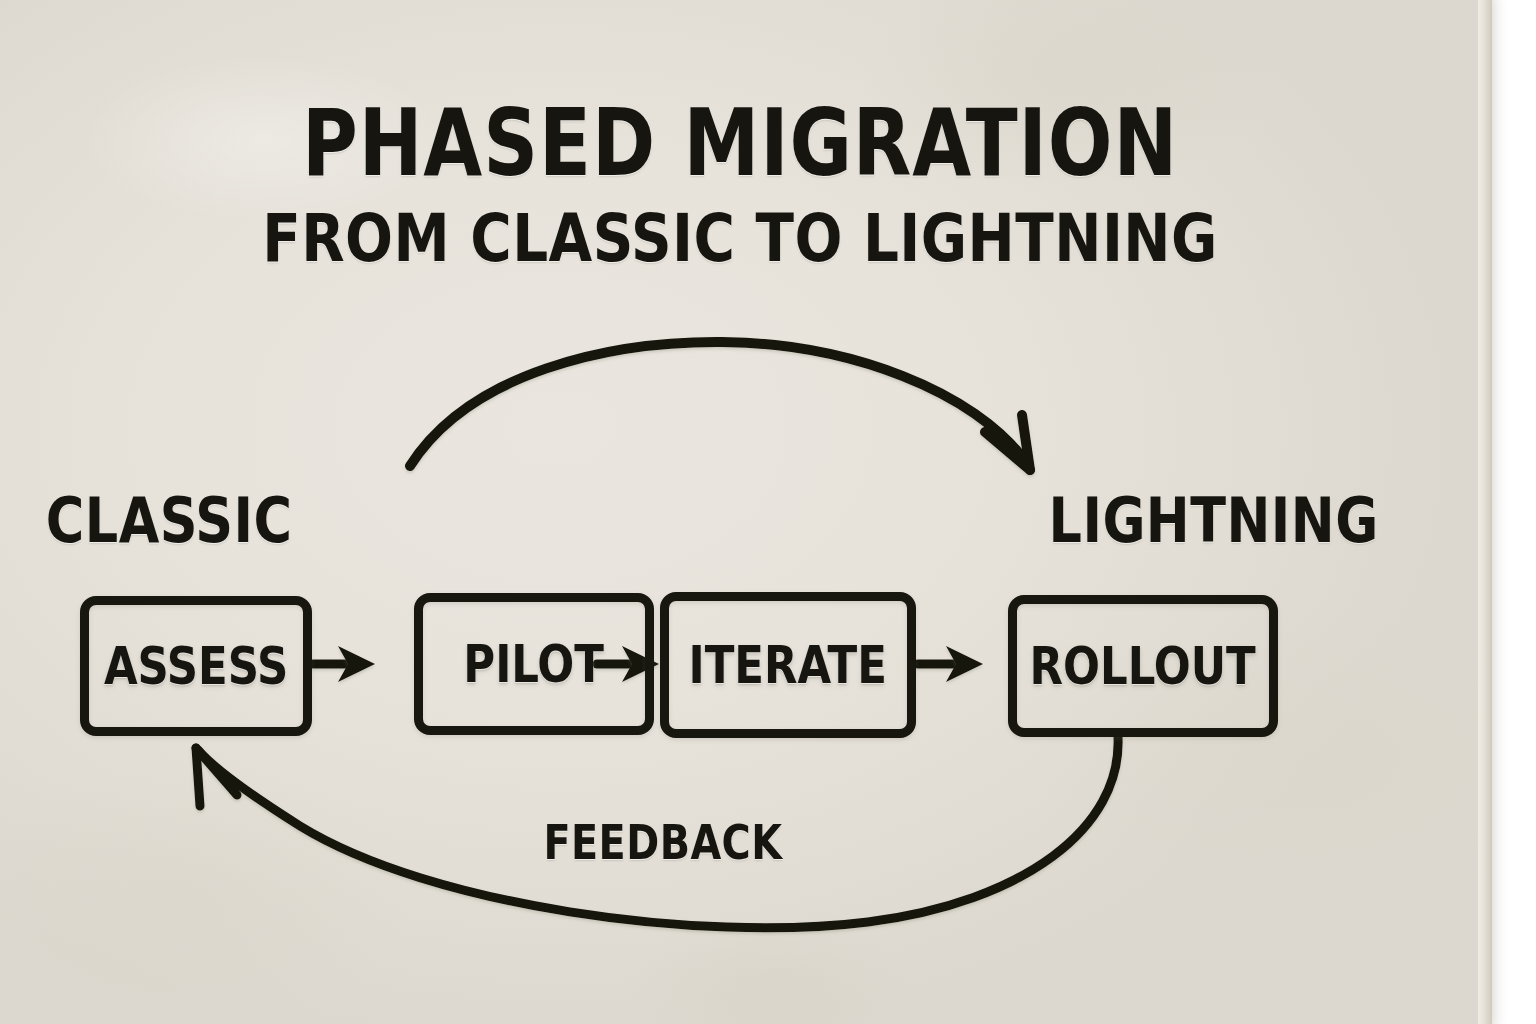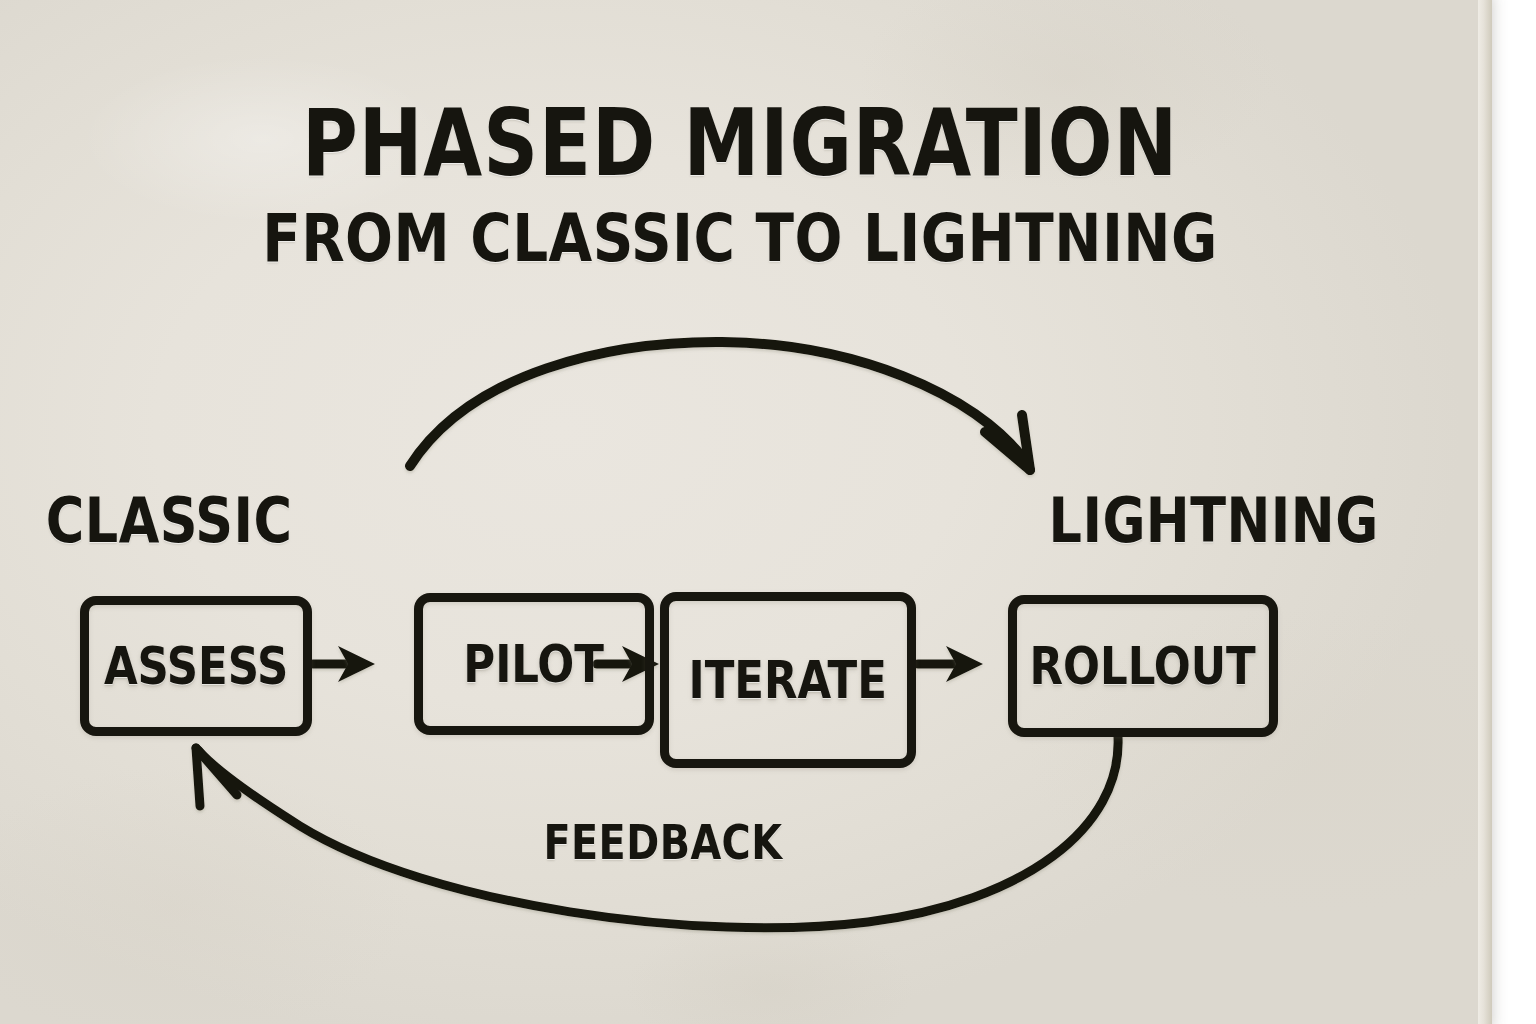--- a/index.html
+++ b/index.html
@@ -134,21 +134,21 @@
     line-height: 52px;
     white-space: nowrap;
     transform: scaleX(0.93);
     text-shadow:
       0 1px 0 rgba(255,255,255,0.6),
       0 2px 2px rgba(120,115,100,0.20);
   }
 
   #box-assess  { left: 80px;   top: 596px; width: 232px; height: 140px; }
   #box-pilot   { left: 374px;  top: 593px; width: 240px; height: 142px; margin-left: 40px; }
-  #box-iterate { left: 660px;  top: 592px; width: 256px; height: 176px; }
+  #box-iterate { left: 660px;  top: 592px; width: 256px; height: 146px; }
   #box-rollout { left: 985px;  top: 595px; width: 270px; height: 142px; margin-left: 23px; }
 </style>
 </head>
 <body>
 
 <div id="scene">
 
   <div id="paper"></div>
   <div id="paper-edge"></div>
 

